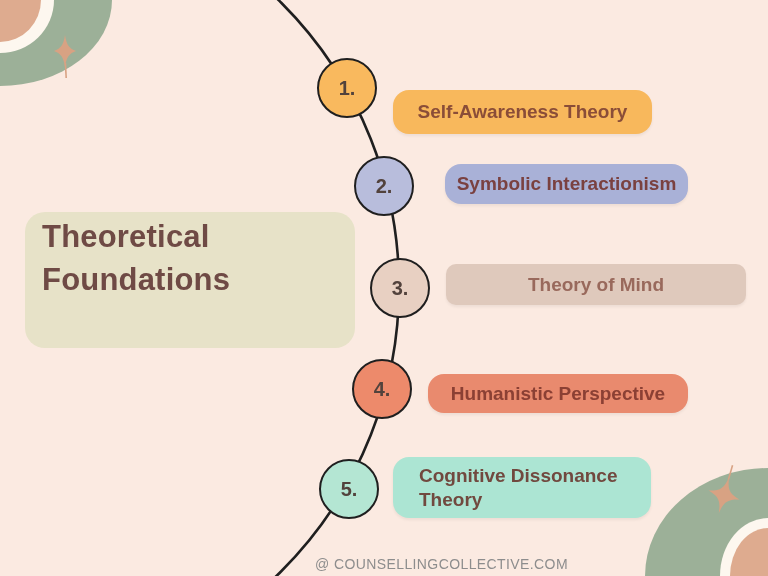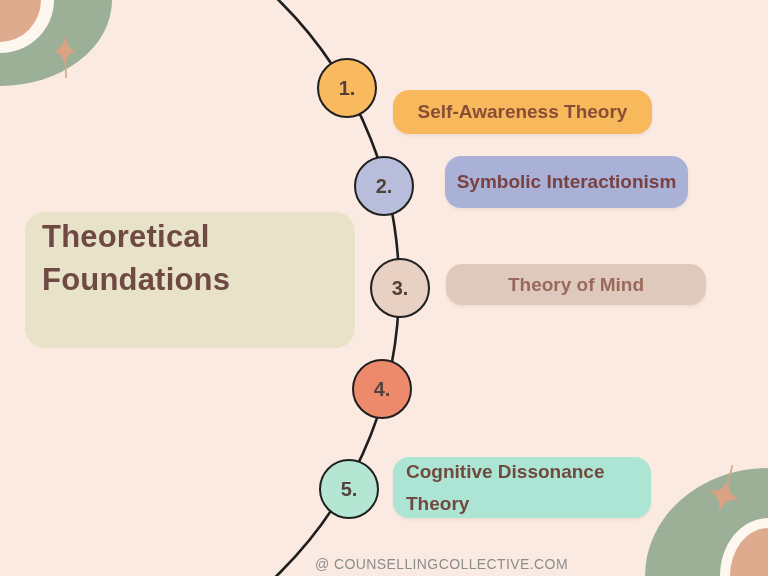--- a/index.html
+++ b/index.html
@@ -23,25 +23,25 @@
   .c2 { left:354px; top:156px; width:60px; height:60px; }
   .c3 { left:370px; top:258px; width:60px; height:60px; }
   .c4 { left:352px; top:359px; width:60px; height:60px; }
   .c5 { left:319px; top:459px; width:60px; height:60px; }
   .pill {
     position:absolute; border-radius:16px; display:flex; align-items:center;
     justify-content:center; font-weight:bold; font-size:19px;
     box-shadow:0 2px 3px rgba(0,0,0,0.06); box-sizing:border-box;
   }
   .p1 { left:393px; top:54px;  width:259px; height:44px; }
-  .p2 { left:445px; top:156px; width:243px; height:52px; }
-  .p3 { left:446px; top:264px; width:260px; height:41px; }
+  .p2 { left:445px; top:164px; width:243px; height:40px; }
+  .p3 { left:446px; top:264px; width:300px; height:41px;border-radius:10px; }
   .p4 { left:428px; top:374px; width:260px; height:39px; }
   .p5 { left:393px; top:457px; width:258px; height:61px;
-        justify-content:flex-start; padding-left:13px; line-height:32px; }
+        justify-content:flex-start; padding-left:26px; line-height:24px; }
   .footer {
     position:absolute; left:315px; top:556px; font-size:14px; letter-spacing:0.4px;
   }
 </style>
 </head>
 <body>
 
 <div class="canvas" style="background: rgb(251, 234, 225);">
 
   <svg class="bg-layer" viewBox="0 0 768 576">
@@ -93,20 +93,23 @@
   <div class="circle c3" style="background: rgb(232, 208, 194); color: rgb(82, 66, 60);">
     <span>3.</span>
   </div>
   <div class="pill p3" style="background: rgb(223, 201, 188); color: rgb(153, 105, 92);">
     <span>Theory of Mind</span>
   </div>
 
   <div class="circle c4" style="background: rgb(237, 138, 107); color: rgb(82, 66, 60);">
     <span>4.</span>
   </div>
+  <div class="pill p4" style="background: rgb(233, 138, 110); color: rgb(139, 64, 52);">
+    <span>Humanistic Perspective</span>
+  </div>
 
   <div class="circle c5" style="background: rgb(180, 230, 211); color: rgb(82, 66, 60);">
     <span>5.</span>
   </div>
   <div class="pill p5" style="background: rgb(172, 229, 211); color: rgb(113, 73, 63);">
     <span>Cognitive Dissonance Theory</span>
   </div>
 
   <div class="footer" style="color: rgb(141, 141, 141);">@ COUNSELLINGCOLLECTIVE.COM</div>
 

